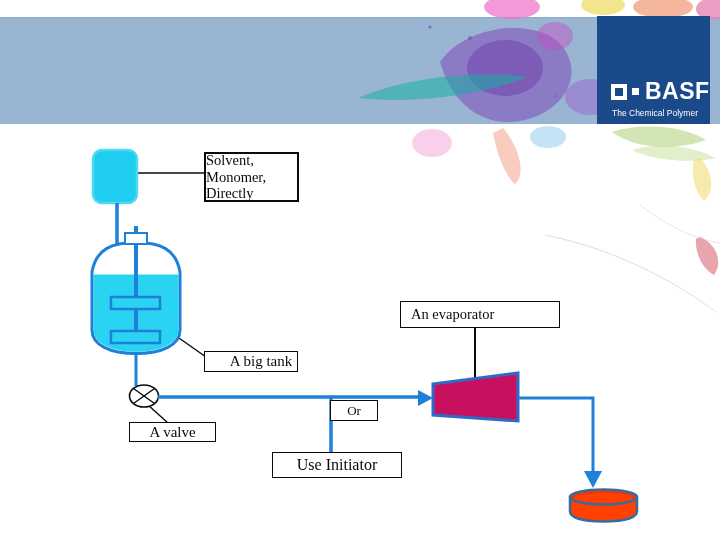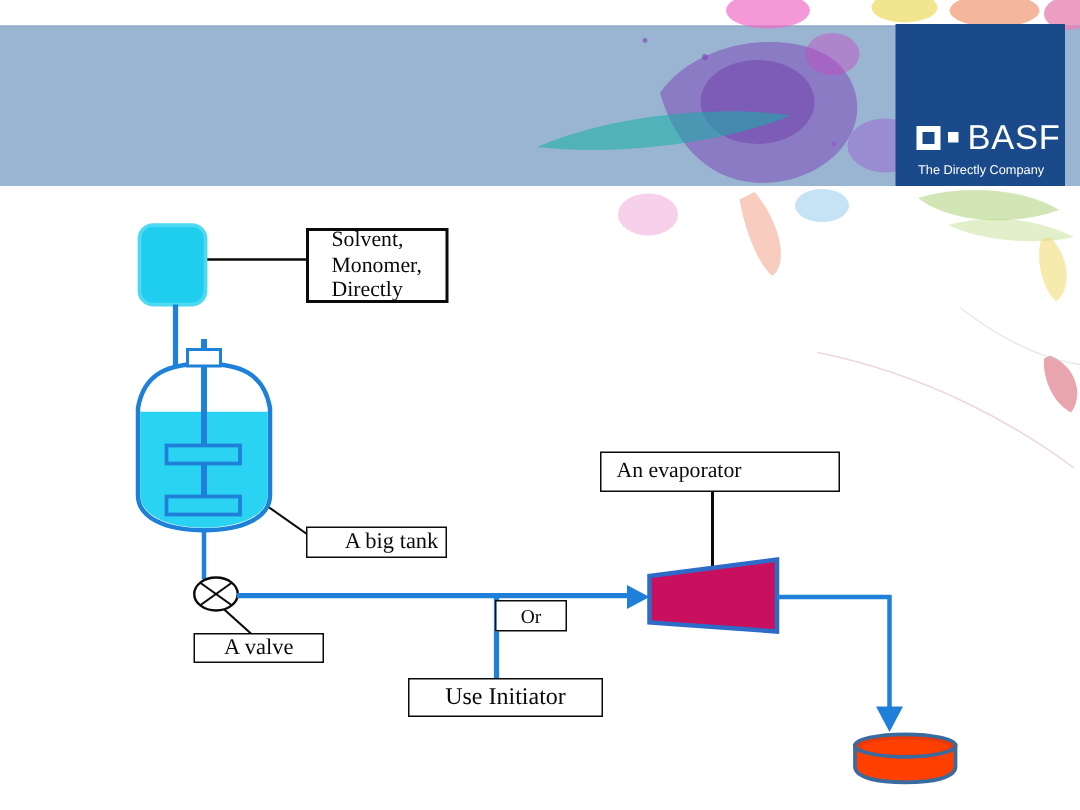--- a/index.html
+++ b/index.html
@@ -22,35 +22,35 @@
     white-space:nowrap;
   }
   
   .logo {
     position:absolute; left:597px; top:16px; width:113px; height:108px;
     background:#1A4A8A; z-index:4;
   }
   .logo-mark { position:absolute; left:14px; top:64px; display:flex; align-items:center; }
   .sq-outline { width:8px; height:8px; border:4px solid #ffffff; }
   .sq-solid { width:7px; height:7px; background:#ffffff; margin-left:5px; }
-  .logo-brand { color:#ffffff; font-size:23px; font-weight:normal; line-height:1; margin-left:6px; letter-spacing:0.5px; }
+  .logo-brand { color:#ffffff; font-size:23px; font-weight:bold; line-height:1; margin-left:6px; letter-spacing:0.5px; }
   .logo-tagline { position:absolute; left:15px; top:92px; color:#ffffff; font-size:8.5px; white-space:nowrap; }
   
   .diagram { position:absolute; left:0; top:0; z-index:5; }
   
   .lbl {
     position:absolute; z-index:6; box-sizing:border-box;
     background:#ffffff; border:1.5px solid #0a0a0a; color:#0a0a0a;
     font-family:"Liberation Serif", serif; font-size:15px;
     display:flex; align-items:center; justify-content:center; overflow:hidden;
   }
   #lbl-feed {
     left:204px; top:152px; width:95px; height:50px; border-width:2px;
     flex-direction:column; align-items:flex-start; justify-content:center;
-    padding-left:15px; font-size:14.5px; line-height:16.5px;
+    padding-left:0; font-size:14.5px; line-height:16.5px;
   }
   #lbl-tank  { left:204px; top:351px; width:94px;  height:21px;padding-left:20px; }
   #lbl-valve { left:129px; top:422px; width:87px;  height:20px; }
   #lbl-evap  { left:400px; top:301px; width:160px; height:27px; justify-content:flex-start; padding-left:10px; font-size:14.5px; }
   #lbl-or    { left:330px; top:400px; width:48px;  height:21px; font-size:13px; line-height:13px; }
   #lbl-use   { left:272px; top:452px; width:130px; height:26px; font-size:16px; }
 </style>
 </head>
 <body>
 
@@ -85,21 +85,21 @@
     <path d="M640,205 C672,230 700,240 720,243" stroke="#C8C8D8" stroke-width="1" fill="none" opacity="0.45"></path>
   </svg>
 
 
   <div class="logo">
     <div class="logo-mark">
       <span class="sq-outline"></span>
       <span class="sq-solid"></span>
       <span class="logo-brand">BASF</span>
     </div>
-    <div class="logo-tagline">The Directly Company</div>
+    <div class="logo-tagline">The Chemical Polymer</div>
   </div>
 
   <svg class="diagram" width="720" height="540" viewBox="0 0 720 540">
 
     <line x1="121" y1="173" x2="204" y2="173" stroke="#0a0a0a" stroke-width="1.6"></line>
     <line x1="179" y1="338" x2="206" y2="357" stroke="#0a0a0a" stroke-width="1.4"></line>
     <line x1="148" y1="405" x2="168" y2="423" stroke="#0a0a0a" stroke-width="1.4"></line>
     <line x1="475" y1="328" x2="475" y2="395" stroke="#0a0a0a" stroke-width="2"></line>
 
     <rect x="93" y="150" width="44" height="53" rx="9" fill="#1FCDEF" stroke="#4FD8F2" stroke-width="2.5"></rect>

